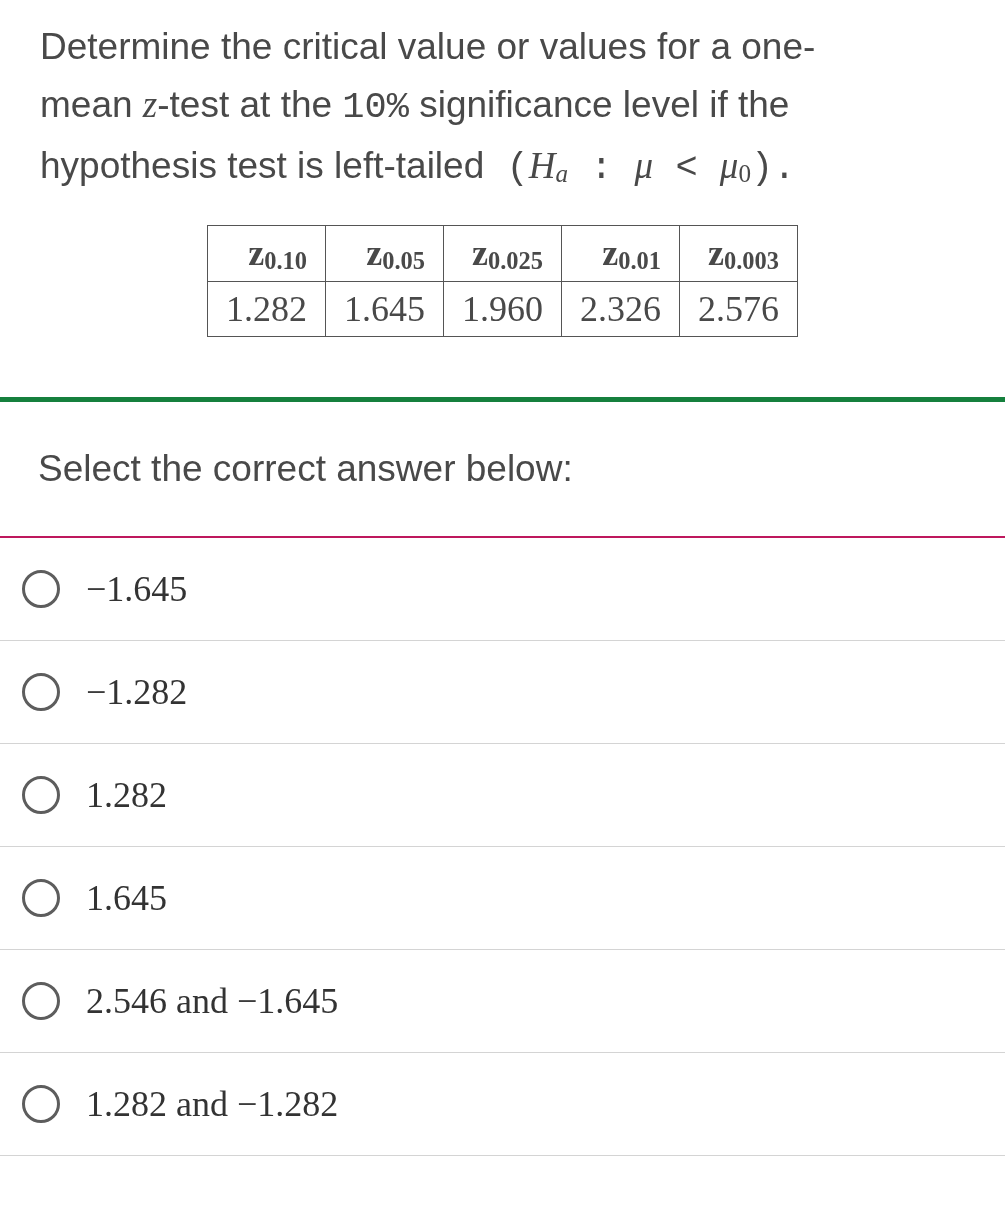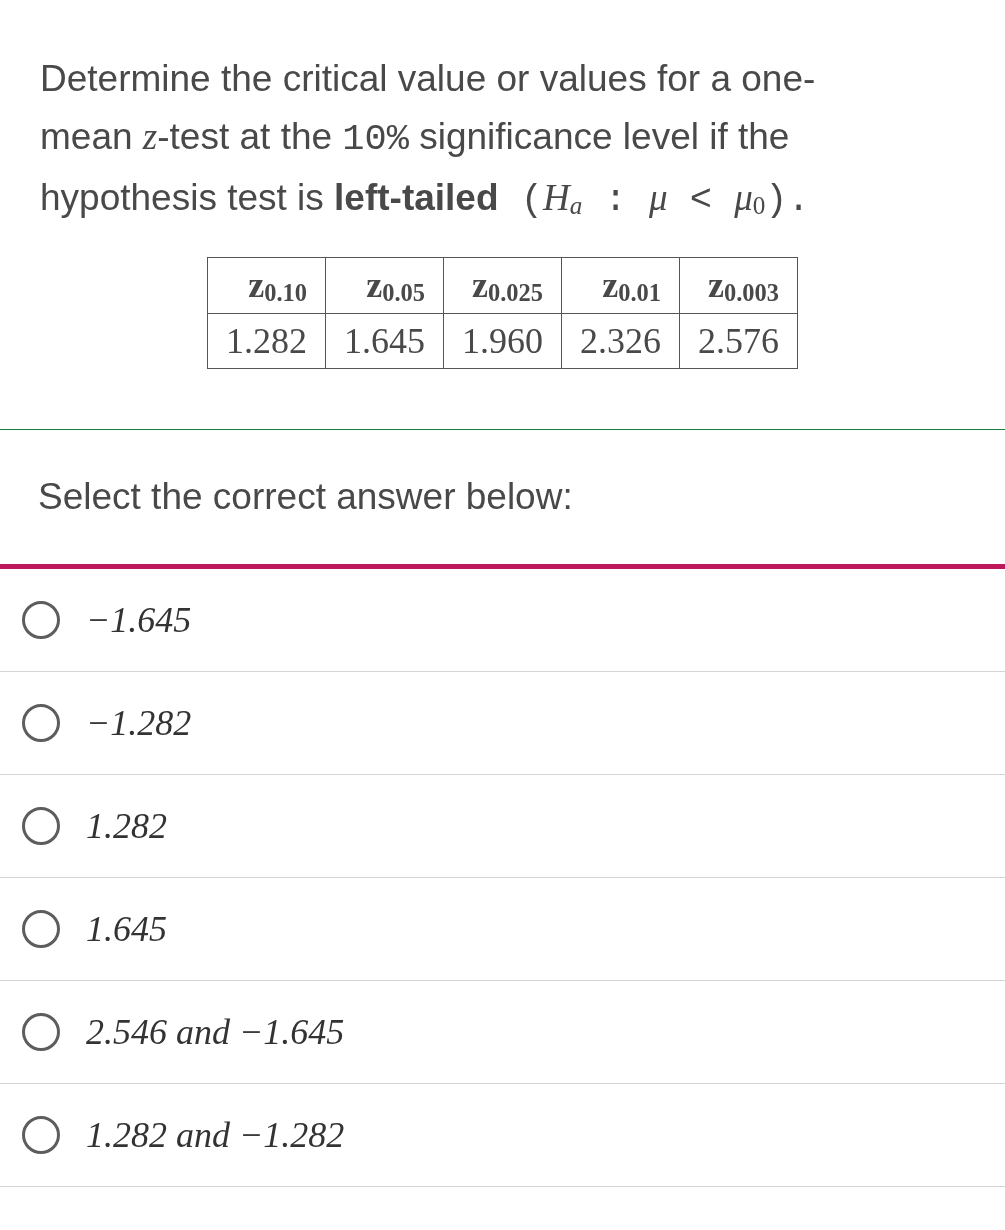--- a/index.html
+++ b/index.html
@@ -4,30 +4,30 @@
 <style>
   html, body {
     margin: 0;
     padding: 0;
     width: 1005px;
     background: #fff;
     font-family: "Helvetica Neue", Helvetica, Arial, sans-serif;
     color: #494949;
   }
   .question-block {
-    padding: 50px 40px 50px 40px;
-    border-bottom: 1px solid #15803d;
+    padding: 18px 40px 50px 40px;
+    border-bottom: 5px solid #15803d;
   }
   .question-text {
     font-size: 37px;
     line-height: 1.58;
     font-weight: 400;
   }
   .question-text b {
-    font-weight: 700;
+    font-weight: 400;
   }
   .mathit {
     font-family: Georgia, "Times New Roman", serif;
     font-style: italic;
   }
   .mathup {
     font-family: Liberation Mono, monospace;
     font-style: normal;
   }
   .sub {
@@ -59,37 +59,36 @@
     white-space: nowrap;
   }
   table.ztable tr:first-child td {
     font-weight: 600;
     text-align: right;
   }
   .zhdr b { font-weight: 700; }
 
   .prompt-block {
     padding: 46px 38px 46px 38px;
-    border-bottom: 5px solid #be185d;
+    border-bottom: 2px solid #be185d;
     font-size: 37px;
   }
 
   .options {
   }
   .option {
     display: flex;
     align-items: center;
     gap: 26px;
     padding: 30px 22px;
     border-bottom: 1px solid #d4d4d4;
     font-size: 36px;
     font-family: Georgia, "Times New Roman", serif;
     color: #333;
     cursor: pointer;
-    font-style: italic;
   }
   .radio {
     width: 38px;
     height: 38px;
     border: 3px solid #5d5d5d;
     border-radius: 50%;
     flex: 0 0 auto;
     box-sizing: border-box;
   }
 </style>

